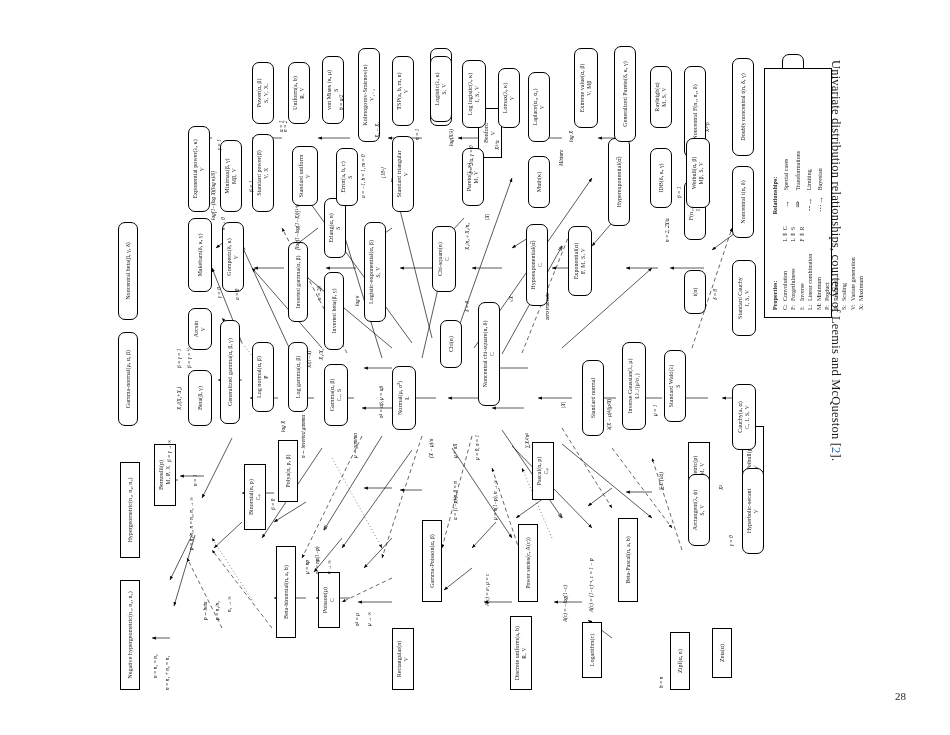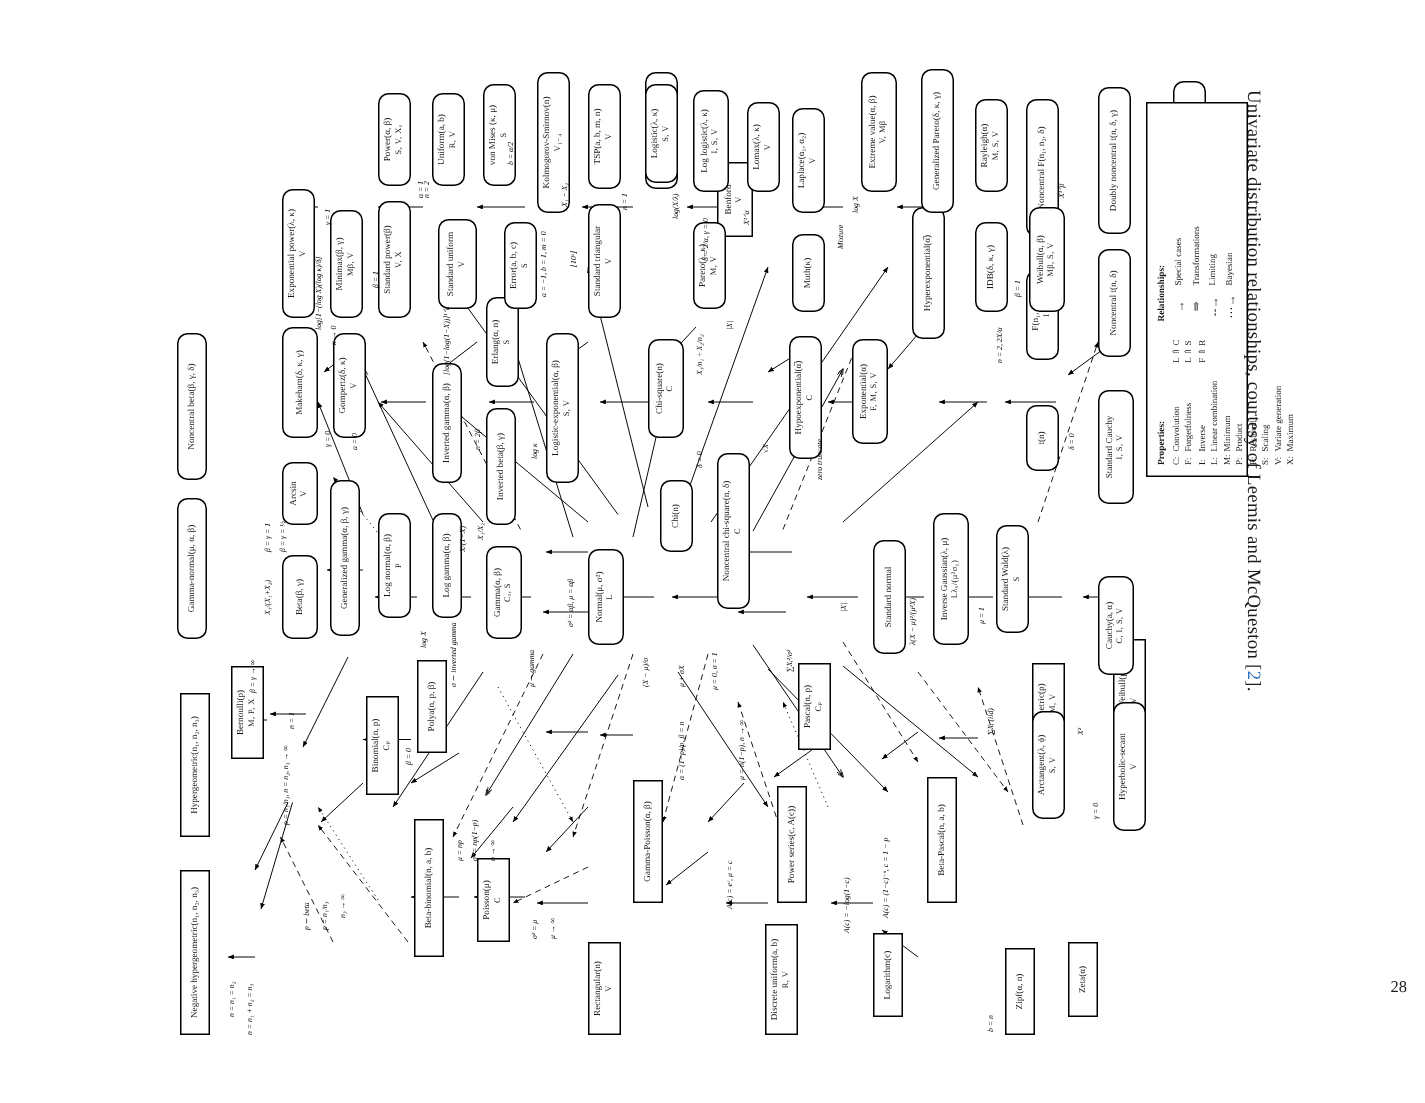--- a/index.html
+++ b/index.html
@@ -11,21 +11,21 @@
 
   
   #caption{
     position:absolute;left:843px;top:60px;width:560px;height:26px;
     transform:rotate(90deg);transform-origin:0 0;
     font-size:12.5px;letter-spacing:.2px;white-space:nowrap;
     font-family:"Liberation Serif","DejaVu Serif",serif;
   }
   #caption .ref{color:#2a6ebb;}
 
-  #folio{position:absolute;left:895px;top:652px;font-size:11px;margin-left:32px;}
+  #folio{position:absolute;left:895px;top:690px;font-size:11px;}
 
   
   
   #figwrap{
     position:absolute;left:92px;top:38px;width:745px;height:660px;
   }
   #fig{
     position:absolute;left:0;top:0;
     width:660px;height:745px;      
     transform:rotate(-90deg) translate(-660px,0);

